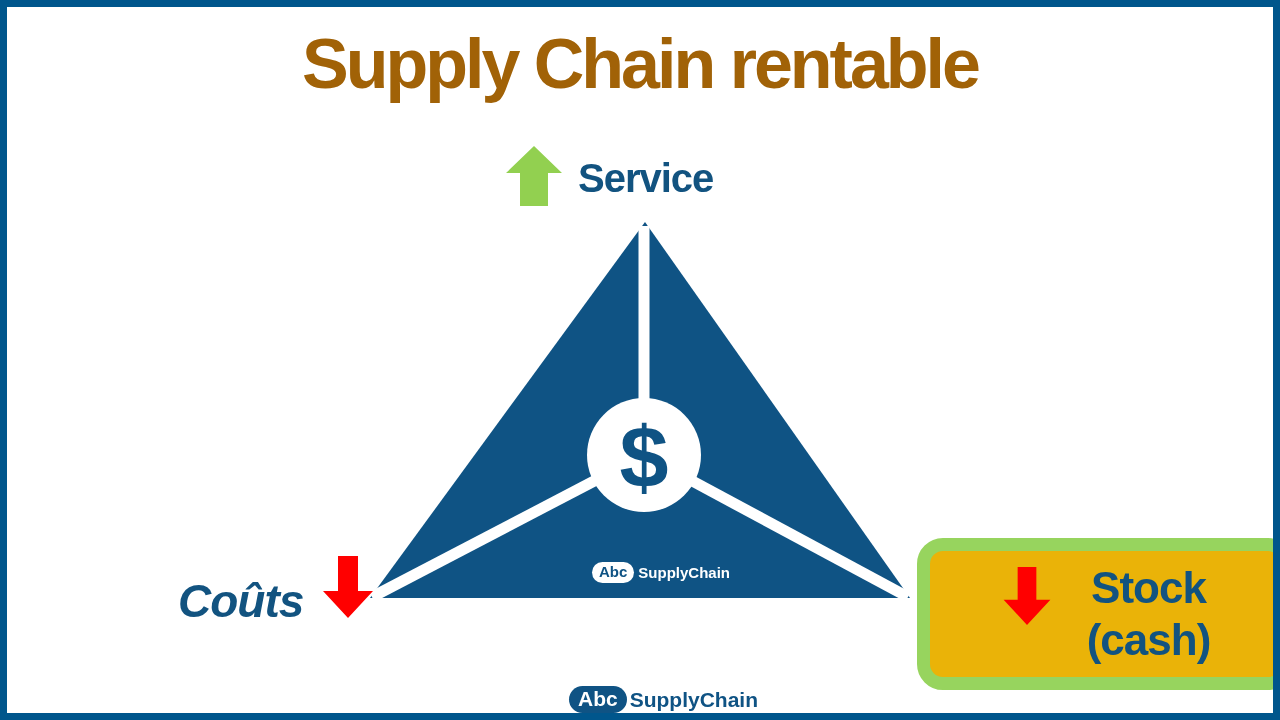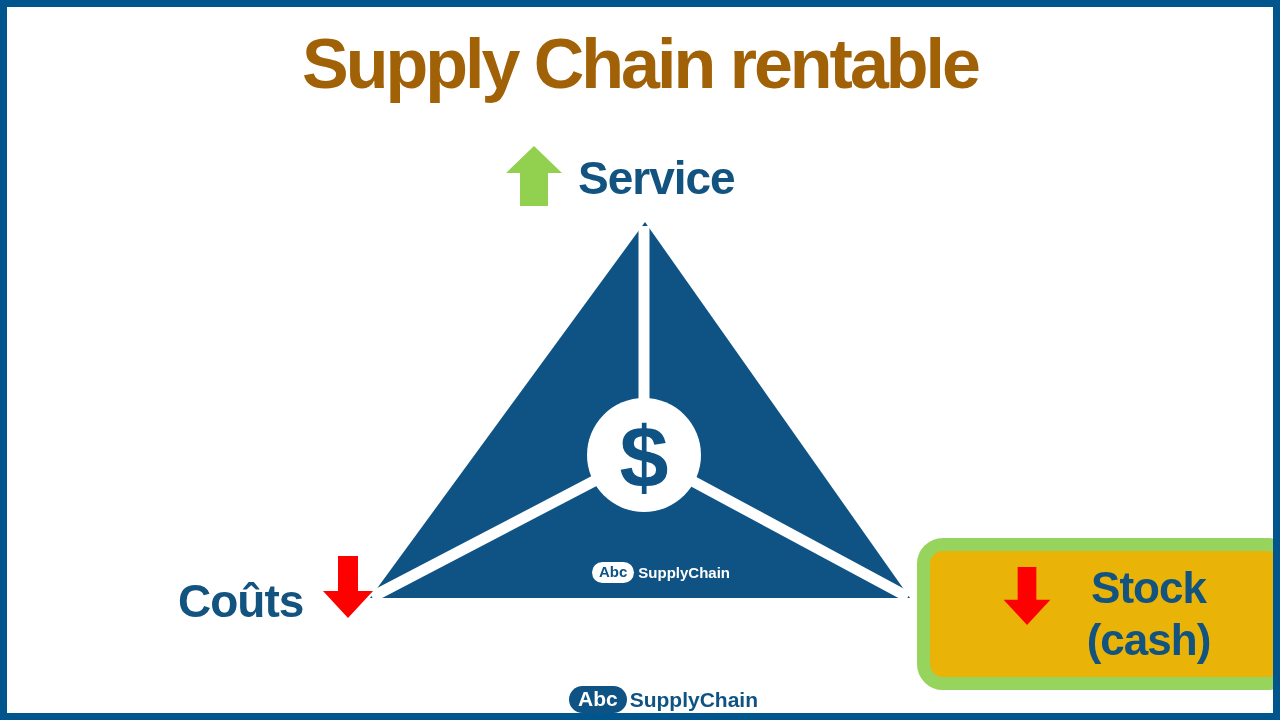--- a/index.html
+++ b/index.html
@@ -40,35 +40,36 @@
   
   .service-group {
     position: absolute;
     left: 506px; top: 146px;
     display: flex;
     align-items: center;
     gap: 16px;
     z-index: 5;
   }
   .service-group .label {
-    font-size: 46px;
+    font-size: 40px;
     font-weight: bold;
     letter-spacing: -1px;
     color: #125380;
     line-height: 1;
     padding-top: 4px;
   }
   
   .costs-group {
     position: absolute;
     left: 178px; top: 556px;
     display: flex;
     align-items: flex-start;
     gap: 20px;
     z-index: 5;
+    font-style: italic;
   }
   .costs-group .label {
     font-size: 46px;
     font-weight: bold;
     letter-spacing: -1px;
     color: #125380;
     line-height: 1;
     padding-top: 22px;
   }
   

